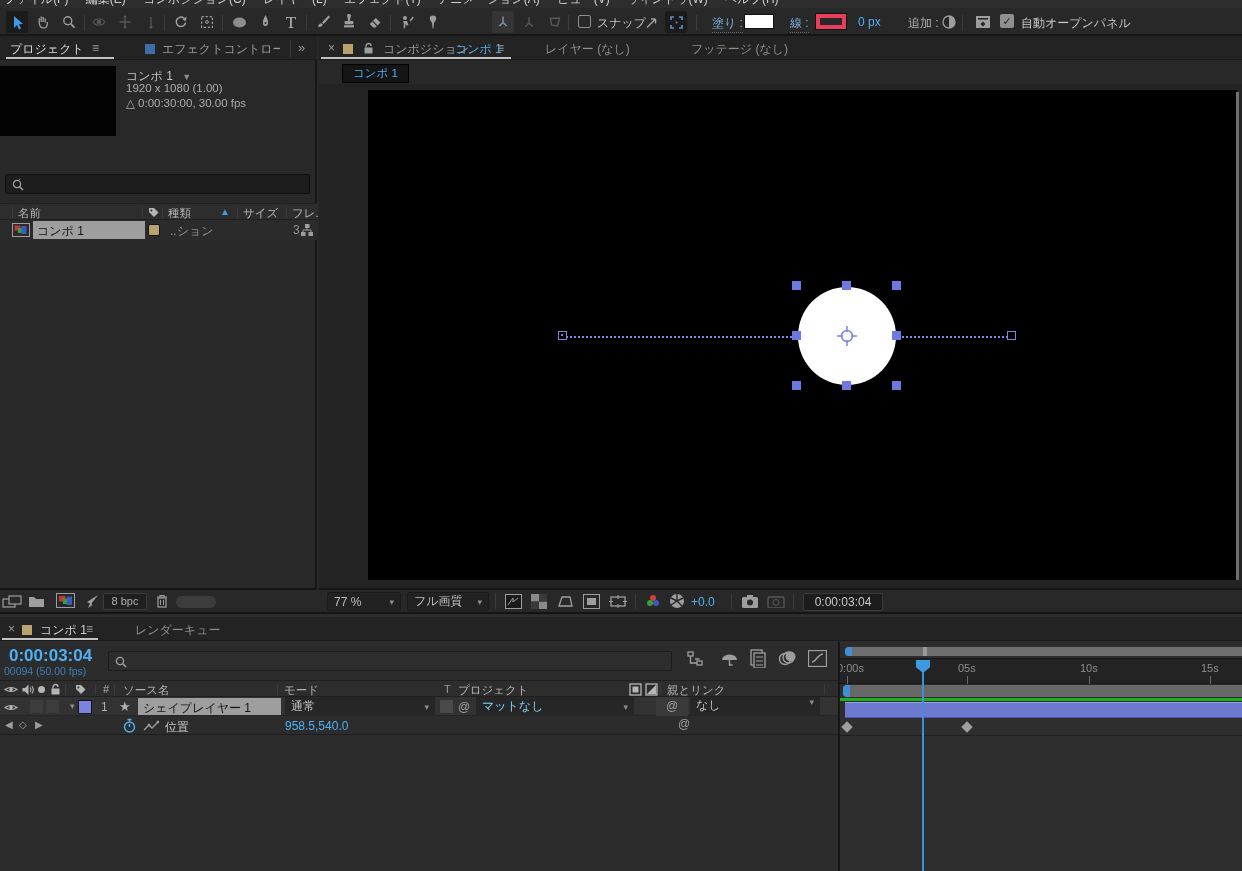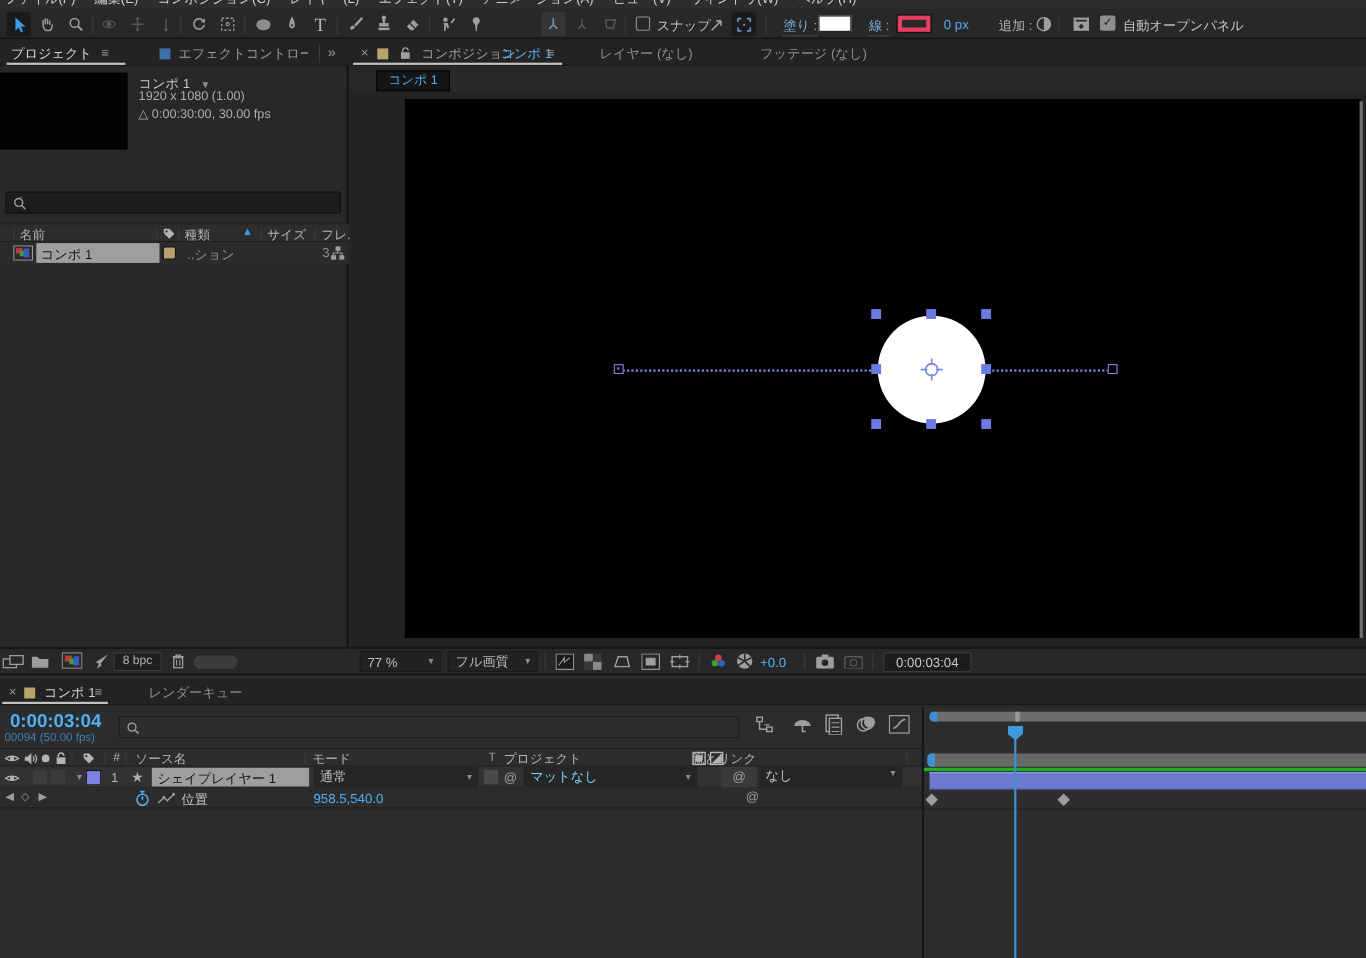--- a/index.html
+++ b/index.html
@@ -462,21 +462,21 @@
       <span class="t" style="left:458px;top:2px;font-size:11.5px;color:#b5b5b5;">プロジェクト</span>
       <svg class="abs" style="left:629px;top:2px;" width="13" height="13">
           <rect x="1" y="1" width="11" height="11" fill="none" stroke="#b5b5b5" stroke-width="1.3"></rect>
           <rect x="3.5" y="3.5" width="6" height="6" fill="#b5b5b5"></rect>
         </svg>
       <svg class="abs" style="left:645px;top:2px;" width="13" height="13">
           <rect x="1" y="1" width="11" height="11" fill="none" stroke="#b5b5b5" stroke-width="1.3"></rect>
           <path d="M2 11 L11 2 V11 Z" fill="#b5b5b5"></path>
         </svg>
       <span class="sep" style="left:660px;top:3px;height:11px;"></span>
-      <span class="t" style="left:629px;top:2px;font-size:11.5px;color:#b5b5b5;font-family:Liberation Serif, serif;">親とリンク</span>
+      <span class="t" style="left:667px;top:2px;font-size:11.5px;color:#b5b5b5;font-family:Liberation Serif, serif;">親とリンク</span>
       <span class="sep" style="left:824px;top:3px;height:11px;"></span>
     </div>
 
     <div class="abs" style="left:0;top:83px;width:838px;height:19px;background:#323232;border-bottom:1px solid #262626;">
       <svg class="abs" style="left:4px;top:5px;" width="14" height="11">
           <path d="M1 5.5 Q7 1.5 13 5.5 Q7 9.5 1 5.5 Z" fill="none" stroke="#b5b5b5" stroke-width="1.2"></path>
           <circle cx="7" cy="5.5" r="1.8" fill="#b5b5b5"></circle>
         </svg>
       <span class="abs" style="left:30px;top:3px;width:13px;height:13px;background:#3c3c3c;"></span>
       <span class="abs" style="left:46px;top:3px;width:13px;height:13px;background:#3c3c3c;"></span>
@@ -522,20 +522,30 @@
 
     <div class="abs" style="left:838px;top:28px;width:2px;height:231px;background:#171717;"></div>
 
     <div class="abs" style="left:840px;top:28px;width:402px;height:231px;background:#2d2d2d;overflow:hidden;">
 
       <div class="abs" style="left:5px;top:5px;width:397px;height:9px;background:#6e6e6e;border-radius:4px 0 0 4px;">
         <span class="abs" style="left:0;top:0;width:7px;height:9px;background:#3e8fd6;border-radius:4px 0 0 4px;"></span>
         <span class="abs" style="left:78px;top:0;width:4px;height:9px;background:#9a9a9a;"></span>
       </div>
 
+      <div class="abs" style="left:0;top:16px;width:402px;height:26px;background:#232323;border-top:1px solid #1a1a1a;border-bottom:1px solid #1a1a1a;">
+        <span class="t dim" style="left:-3px;top:3px;font-size:11px;">0:00s</span>
+        <span class="t dim" style="left:118px;top:3px;font-size:11px;">05s</span>
+        <span class="t dim" style="left:240px;top:3px;font-size:11px;">10s</span>
+        <span class="t dim" style="left:361px;top:3px;font-size:11px;">15s</span>
+        <span class="abs" style="left:7px;top:17px;width:1px;height:8px;background:#6a6a6a;"></span>
+        <span class="abs" style="left:127px;top:17px;width:1px;height:8px;background:#6a6a6a;"></span>
+        <span class="abs" style="left:249px;top:17px;width:1px;height:8px;background:#6a6a6a;"></span>
+        <span class="abs" style="left:370px;top:17px;width:1px;height:8px;background:#6a6a6a;"></span>
+      </div>
 
       <div class="abs" style="left:3px;top:43px;width:399px;height:12px;background:#686868;border-radius:4px 0 0 4px;">
         <span class="abs" style="left:0;top:0;width:7px;height:12px;background:#3e8fd6;border-radius:4px 0 0 4px;"></span>
       </div>
 
       <div class="abs" style="left:0;top:56px;width:402px;height:3px;background:#1faf1f;"></div>
 
       <div class="abs" style="left:5px;top:60px;width:397px;height:16px;background:#6d79cf;border-top:1px solid #98a2ec;border-bottom:1px solid #4a55a8;"></div>
 
       <div class="abs" style="left:0;top:76px;width:402px;height:18px;background:#2e2e2e;border-bottom:1px solid #1e1e1e;">

